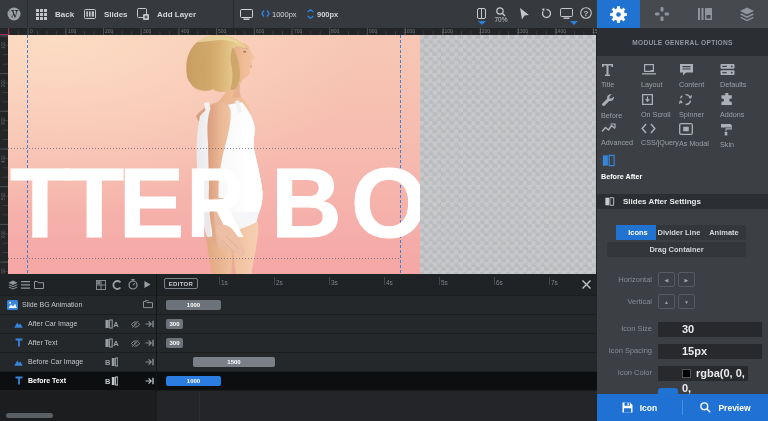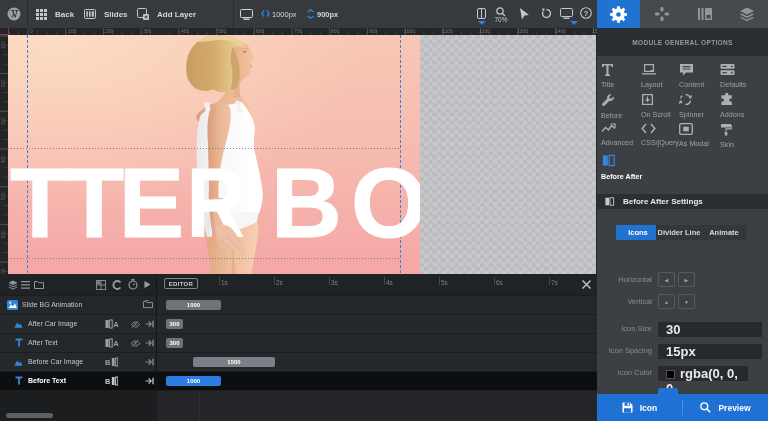--- a/index.html
+++ b/index.html
@@ -50,21 +50,21 @@
   #sb-hdr1 { position:absolute; left:0; top:28px; width:171px; height:28px; background:#2b2e32;
     color:#92989e; font-size:6.6px; font-weight:bold; text-align:center; line-height:29px; letter-spacing:0.3px;}
   .gi { position:absolute; width:42px; text-align:left; color:#9aa0a5; font-size:7.2px; }
   .gi .lab { margin-top:2px; }
   #sb-hdr2 { position:absolute; left:0; top:194px; width:171px; height:15px; background:#2b2e32;
     color:#e8eaec; font-size:8px; font-weight:bold; line-height:15px; }
   .sb-btn { position:absolute; height:15px; background:#33373c; color:#d3d7da;
     font-size:7.5px; font-weight:bold; text-align:center; line-height:15px; }
   .sb-lab { position:absolute; color:#878d93; font-size:7.5px; text-align:right; width:55px; }
   .sb-inp { position:absolute; left:61px; width:104px; height:15px; background:#27292d;
-    color:#e8eaec; font-size:13px; font-weight:bold; line-height:15px; padding-left:8px; }
+    color:#e8eaec; font-size:11px; font-weight:bold; line-height:15px; padding-left:24px; }
   .arrbtn { position:absolute; width:17px; height:15px; border:1px solid #565a60; border-radius:2px;
     color:#9aa0a6; font-size:5px; text-align:center; line-height:14px; }
   #sb-foot { position:absolute; left:0; top:394px; width:171px; height:27px; background:#2071d4;
     color:#fff; font-size:8.5px; font-weight:bold; }
   .gi .lab { white-space:nowrap; }
 </style>
 </head>
 <body>
 <div id="root">
 
@@ -554,26 +554,27 @@
             <path d="M8.7 2.5 H14 v11 H8.7 Z" fill="none" stroke="#3585d9" stroke-width="1.3"></path>
           </svg>
         <div class="lab">Before After</div>
       </div>
     </div>
     <div id="sb-hdr2">
       <svg class="abs" style="left:7px;top:2px" width="11" height="11" viewBox="0 0 16 16">
           <path d="M2 2.5 h5.3 v11 H2 Z" fill="#c8ccd0"></path>
           <path d="M8.7 2.5 H14 v11 H8.7 Z" fill="none" stroke="#c8ccd0" stroke-width="1.3"></path>
         </svg>
-      <span style="margin-left:26px">Before After Settings</span>
+      <span style="margin-left:26px">Slides After Settings</span>
     </div>
 
     <div class="sb-btn" style="left:19px;top:225px;width:44px;background:#2173d2;color:#fff">Icons</div>
     <div class="sb-btn" style="left:59px;top:225px;width:46px">Divider Line</div>
     <div class="sb-btn" style="left:105px;top:225px;width:44px">Animate</div>
+    <div class="sb-btn" style="left:10px;top:242px;width:139px">Drag Container</div>
 
     <div class="sb-lab" style="left:0px;top:275px">Horizontal</div>
     <div class="arrbtn" style="left:61px;top:272px">◀</div>
     <div class="arrbtn" style="left:81px;top:272px">▶</div>
     <div class="sb-lab" style="left:0px;top:297px">Vertical</div>
     <div class="arrbtn" style="left:61px;top:294px">▲</div>
     <div class="arrbtn" style="left:81px;top:294px">▼</div>
 
     <div class="sb-lab" style="left:0px;top:324px">Icon Size</div>
     <div class="sb-inp" style="top:322px">30</div>

